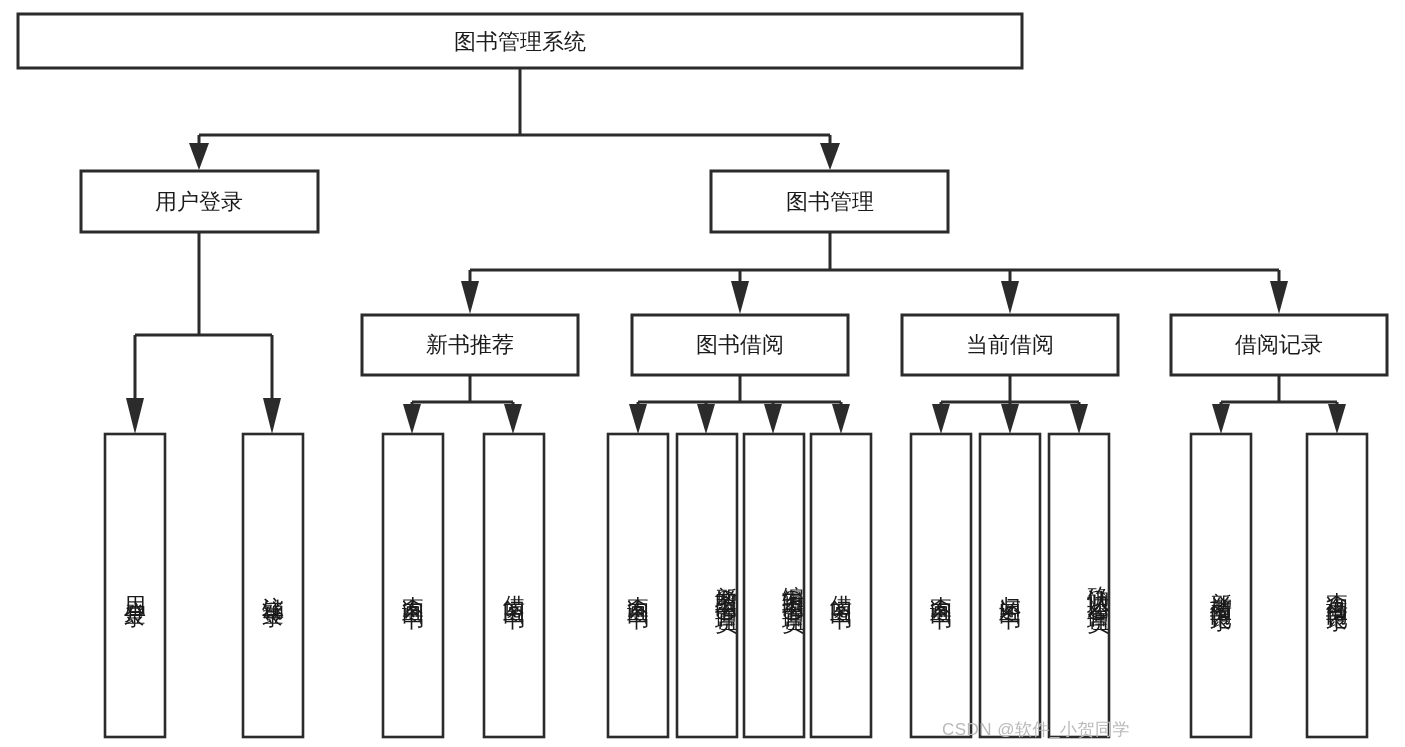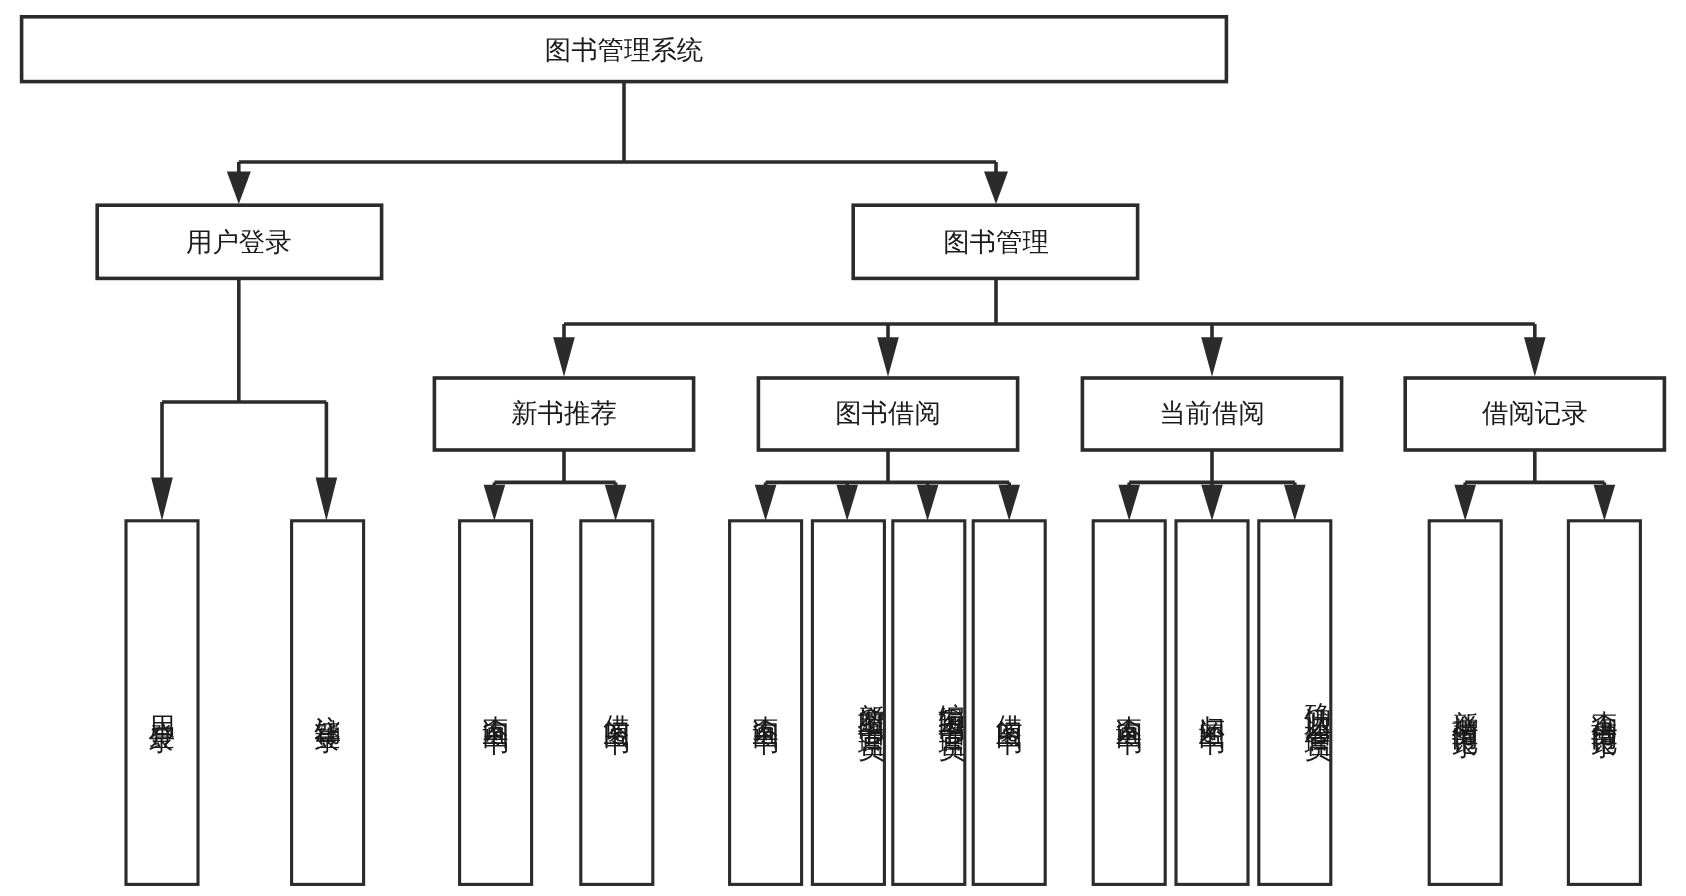--- a/index.html
+++ b/index.html
@@ -214,14 +214,15 @@
   <div class="vlabel" style="left:608px; top:434px; width:60px; height:303px; display:flex; align-items:center; justify-content:center;">查询图书</div>
   <div class="vlabel" style="left:677px; top:441px; width:60px; height:290px; display:flex; align-items:flex-start; justify-content:center;">新增图书（管理员）</div>
   <div class="vlabel" style="left:744px; top:441px; width:60px; height:290px; display:flex; align-items:flex-start; justify-content:center;">编辑图书（管理员）</div>
   <div class="vlabel" style="left:811px; top:434px; width:60px; height:303px; display:flex; align-items:center; justify-content:center;">借阅图书</div>
   <div class="vlabel" style="left:911px; top:434px; width:60px; height:303px; display:flex; align-items:center; justify-content:center;">查询图书</div>
   <div class="vlabel" style="left:980px; top:434px; width:60px; height:303px; display:flex; align-items:center; justify-content:center;">归还图书</div>
   <div class="vlabel" style="left:1049px; top:441px; width:60px; height:290px; display:flex; align-items:flex-start; justify-content:center;">确认归还（管理员）</div>
   <div class="vlabel" style="left:1191px; top:434px; width:60px; height:303px; display:flex; align-items:center; justify-content:center;">新增借阅记录</div>
   <div class="vlabel" style="left:1307px; top:434px; width:60px; height:303px; display:flex; align-items:center; justify-content:center;">查询借阅记录</div>
 
+  <div class="watermark">CSDN @软件_小贺同学</div>
 
 </div>
 
 </body></html>

